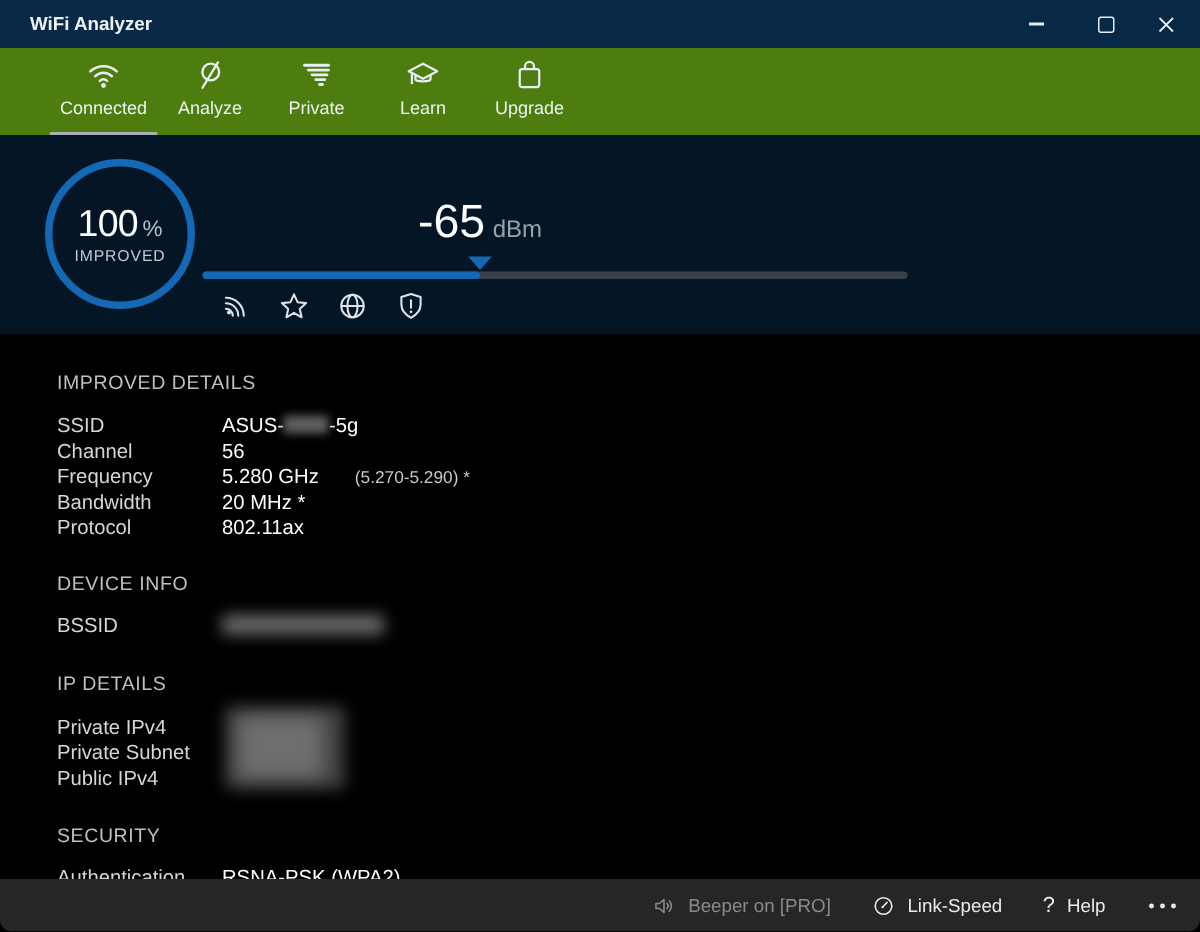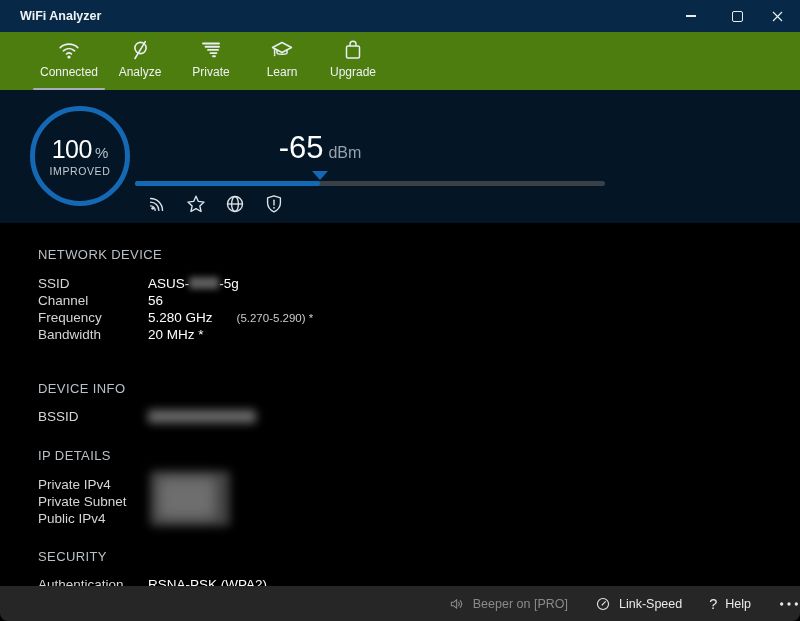--- a/index.html
+++ b/index.html
@@ -58,21 +58,21 @@
   .mask-ssid{display:inline-block;width:30px;height:12px;background:#5d5d5d;
              filter:blur(3px);vertical-align:-1px;border-radius:2px;}
   .mask-bssid{display:inline-block;width:108px;height:13px;background:#8f8f8f;opacity:.75;
               filter:blur(5px);vertical-align:-2px;border-radius:2px;}
   #ip-mask{left:150px;top:248px;width:80px;height:55px;background:#3f3f3f;filter:blur(5px);border-radius:3px;}
   #ip-mask i{position:absolute;left:8px;top:6px;width:58px;height:42px;background:#6e6e6e;filter:blur(4px);display:block;}
 
   
   #statusbar{left:0;top:586px;width:800px;height:35px;background:#262626;z-index:5;
              display:flex;align-items:center;justify-content:flex-end;gap:27px;
-             box-sizing:border-box;border-radius:0 0 8px 8px;}
+             padding-right:14px;box-sizing:border-box;border-radius:0 0 8px 8px;}
   .sb-item{display:flex;align-items:center;gap:8px;font-size:12.5px;cursor:pointer;}
   #sb-beeper{color:#8a8a8a;}
   #sb-link,#sb-help{color:#eaeaea;}
   #sb-help .qmark{font-size:14.5px;}
   #sb-more{color:#eaeaea;}
 </style>
 </head>
 <body>
 
 <div id="titlebar" class="abs">
@@ -171,33 +171,36 @@
     <svg class="qicon" viewBox="0 0 24 24" fill="none" stroke="currentColor" stroke-width="1.5" stroke-linejoin="round" stroke-linecap="round">
       <path d="M12 3.2 L19 5.4 V10.8 C19 15.4 16 18.5 12 20.6 C8 18.5 5 15.4 5 10.8 V5.4 Z"></path>
         <path d="M12 7.8 V13.2"></path>
         <circle cx="12" cy="16.2" r="1" fill="currentColor" stroke="none"></circle>
     </svg>
   </div>
 </div>
 
 <div id="content" class="abs">
 
-  <div class="sechead" style="top:23px">NETWORK DEVICE</div>
+  <div class="sechead" style="top:23px">IMPROVED DETAILS</div>
   <div class="rows" style="top:52px">
     <div class="row">
       <span class="lbl">SSID</span><span class="val"><span>ASUS-</span><span class="mask-ssid"></span><span>-5g</span></span>
     </div>
     <div class="row">
       <span class="lbl">Channel</span><span class="val">56</span>
     </div>
     <div class="row">
       <span class="lbl">Frequency</span><span class="val">5.280 GHz</span><span class="note">(5.270-5.290) *</span>
     </div>
     <div class="row">
       <span class="lbl">Bandwidth</span><span class="val">20 MHz *</span>
+    </div>
+    <div class="row">
+      <span class="lbl">Protocol</span><span class="val">802.11ax</span>
     </div>
   </div>
 
   <div class="sechead" style="top:157px">DEVICE INFO</div>
   <div class="rows" style="top:185px">
     <div class="row">
       <span class="lbl">BSSID</span><span class="val"><span class="mask-bssid"></span></span>
     </div>
   </div>
 

